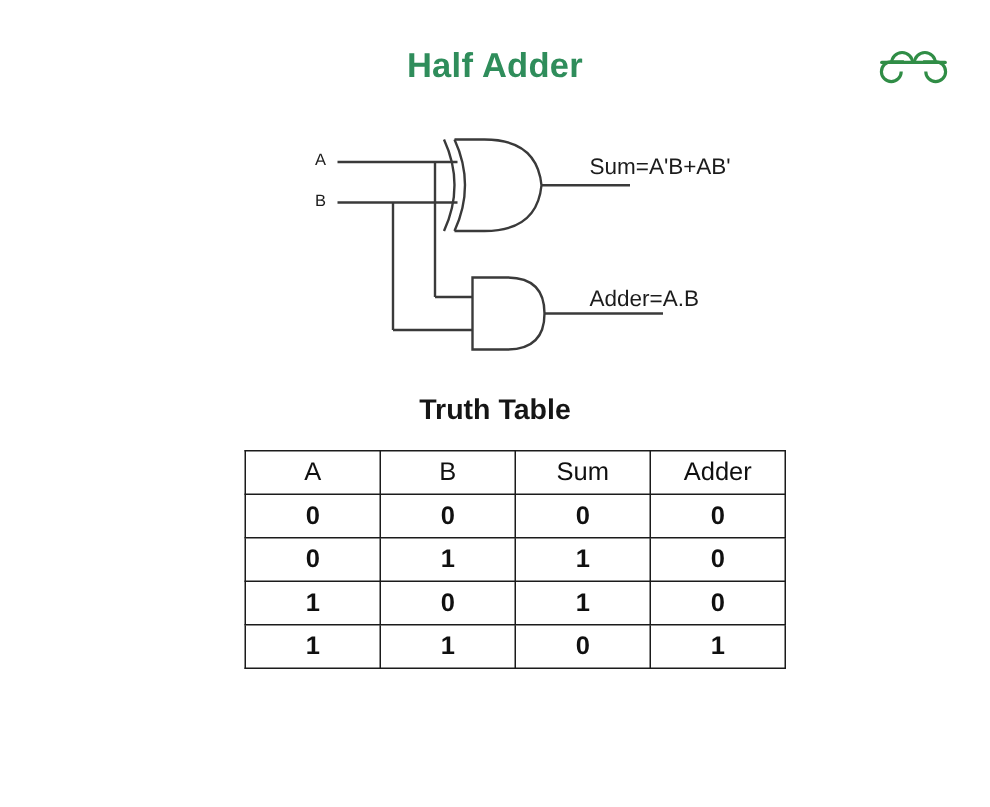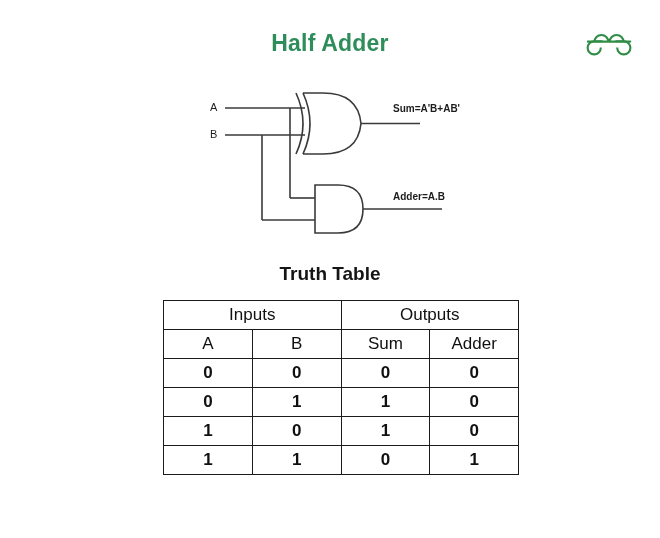--- a/index.html
+++ b/index.html
@@ -40,22 +40,22 @@
   .circuit {
     position: absolute;
     left: 195px;
     top: 85px;
     width: 290px;
     height: 165px;
   }
 
   .circuit-label {
     position: absolute;
-    font-size: 10px;
-    font-weight: bold;
+    font-size: 15px;
+    font-weight: normal;
     color: #1c1c1c;
     font-family: "Liberation Sans", sans-serif;
     white-space: nowrap;
   }
   .label-a { left: 15px;  top: 16px; font-size: 11px; font-weight: normal; }
   .label-b { left: 15px;  top: 43px; font-size: 11px; font-weight: normal; }
   .label-sum   { left: 198px; top: 18px; }
   .label-carry { left: 198px; top: 106px; }
 
   
@@ -153,24 +153,20 @@
   <span class="circuit-label label-sum">Sum=A'B+AB'</span>
 
   <span class="circuit-label label-carry">Adder=A.B</span>
 </div>
 
 <div class="truth-heading">Truth Table</div>
 
 <table class="truth-table">
   <tbody>
     <tr>
-      <th class="grouphead" colspan="2">Inputs</th>
-      <th class="grouphead" colspan="2">Outputs</th>
-    </tr>
-    <tr>
       <td class="colhead">A</td>
       <td class="colhead">B</td>
       <td class="colhead">Sum</td>
       <td class="colhead">Adder</td>
     </tr>
 
     <tr>
       <td>0</td>
       <td>0</td>
       <td>0</td>

